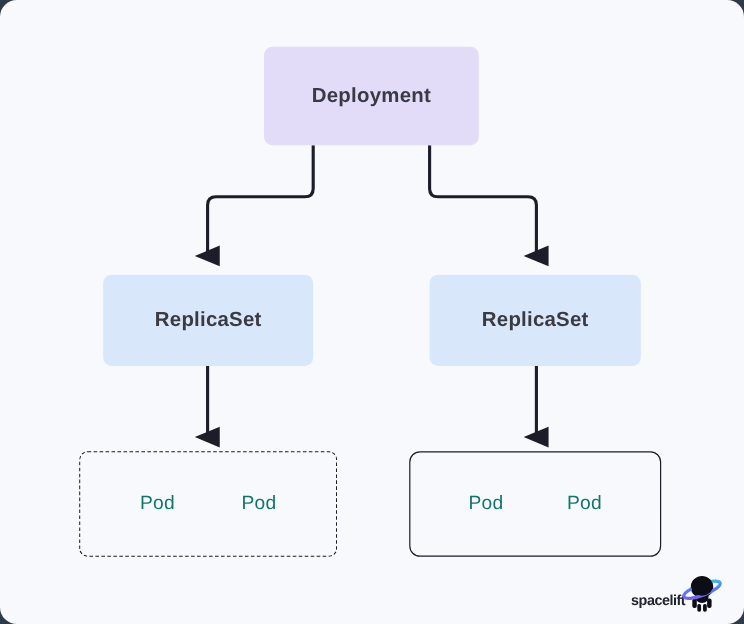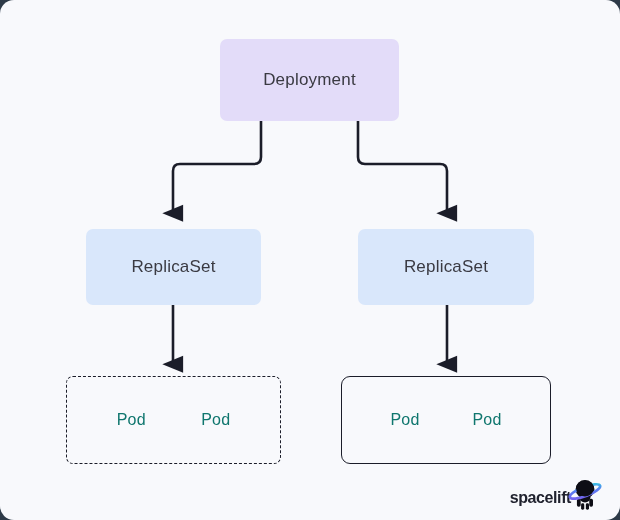--- a/index.html
+++ b/index.html
@@ -23,20 +23,21 @@
   }
   .node {
     position: absolute;
     display: flex;
     align-items: center;
     justify-content: center;
     box-sizing: border-box;
     font-size: 17px;
     letter-spacing: 0.2px;
     color: #3a3a42;
+    font-weight: bold;
   }
   .node-deployment {
     left: 220px;
     top: 39px;
     width: 179px;
     height: 82px;
     background: #e3dcf9;
     border-radius: 7px;
   }
   .node-replicaset-left {
@@ -94,21 +95,21 @@
   }
   .brand {
     position: absolute;
     right: 18px;
     bottom: 12px;
     display: flex;
     align-items: flex-end;
     gap: 1px;
   }
   .brand-word {
-    font-size: 16px;
+    font-size: 12px;
     font-weight: bold;
     color: #20222e;
     letter-spacing: -0.4px;
     line-height: 1;
     padding-bottom: 2px;
   }
   .brand-mark {
     width: 34px;
     height: 34px;
     display: block;

